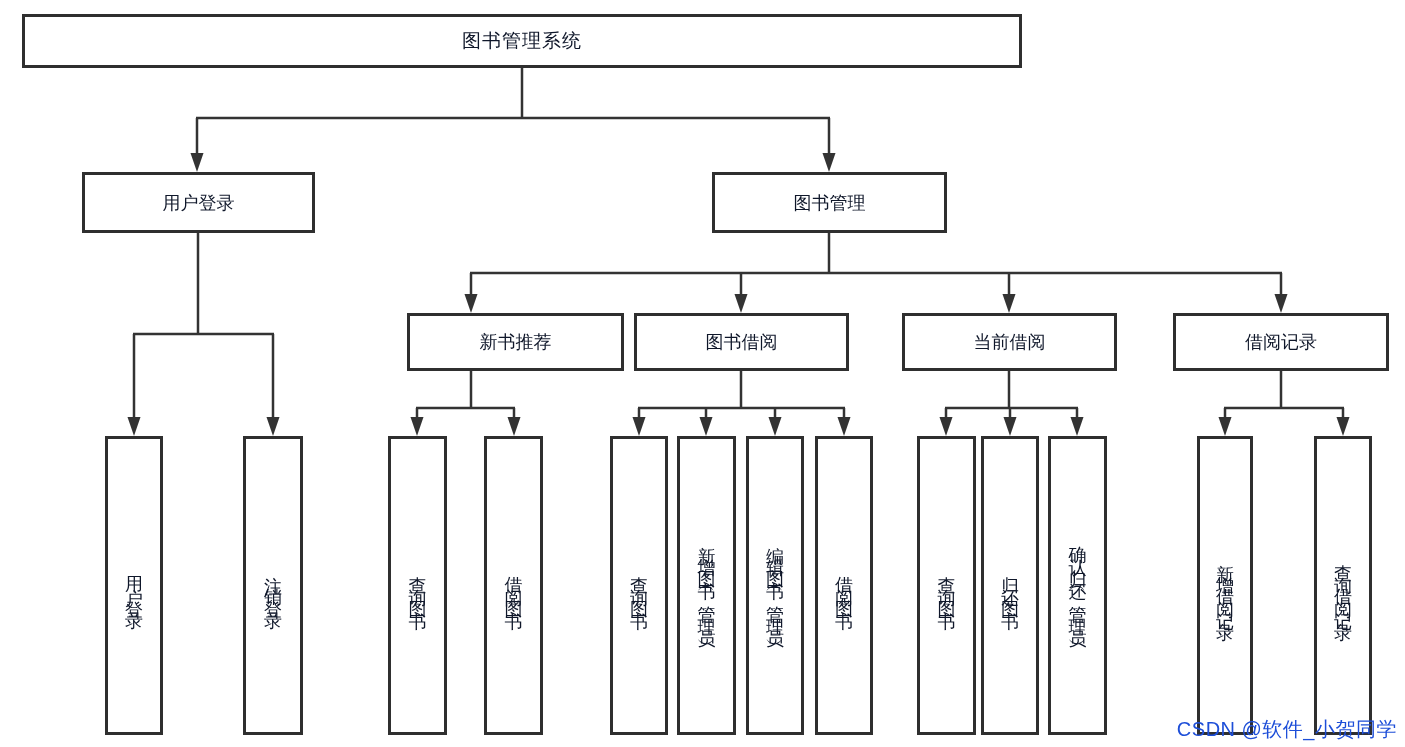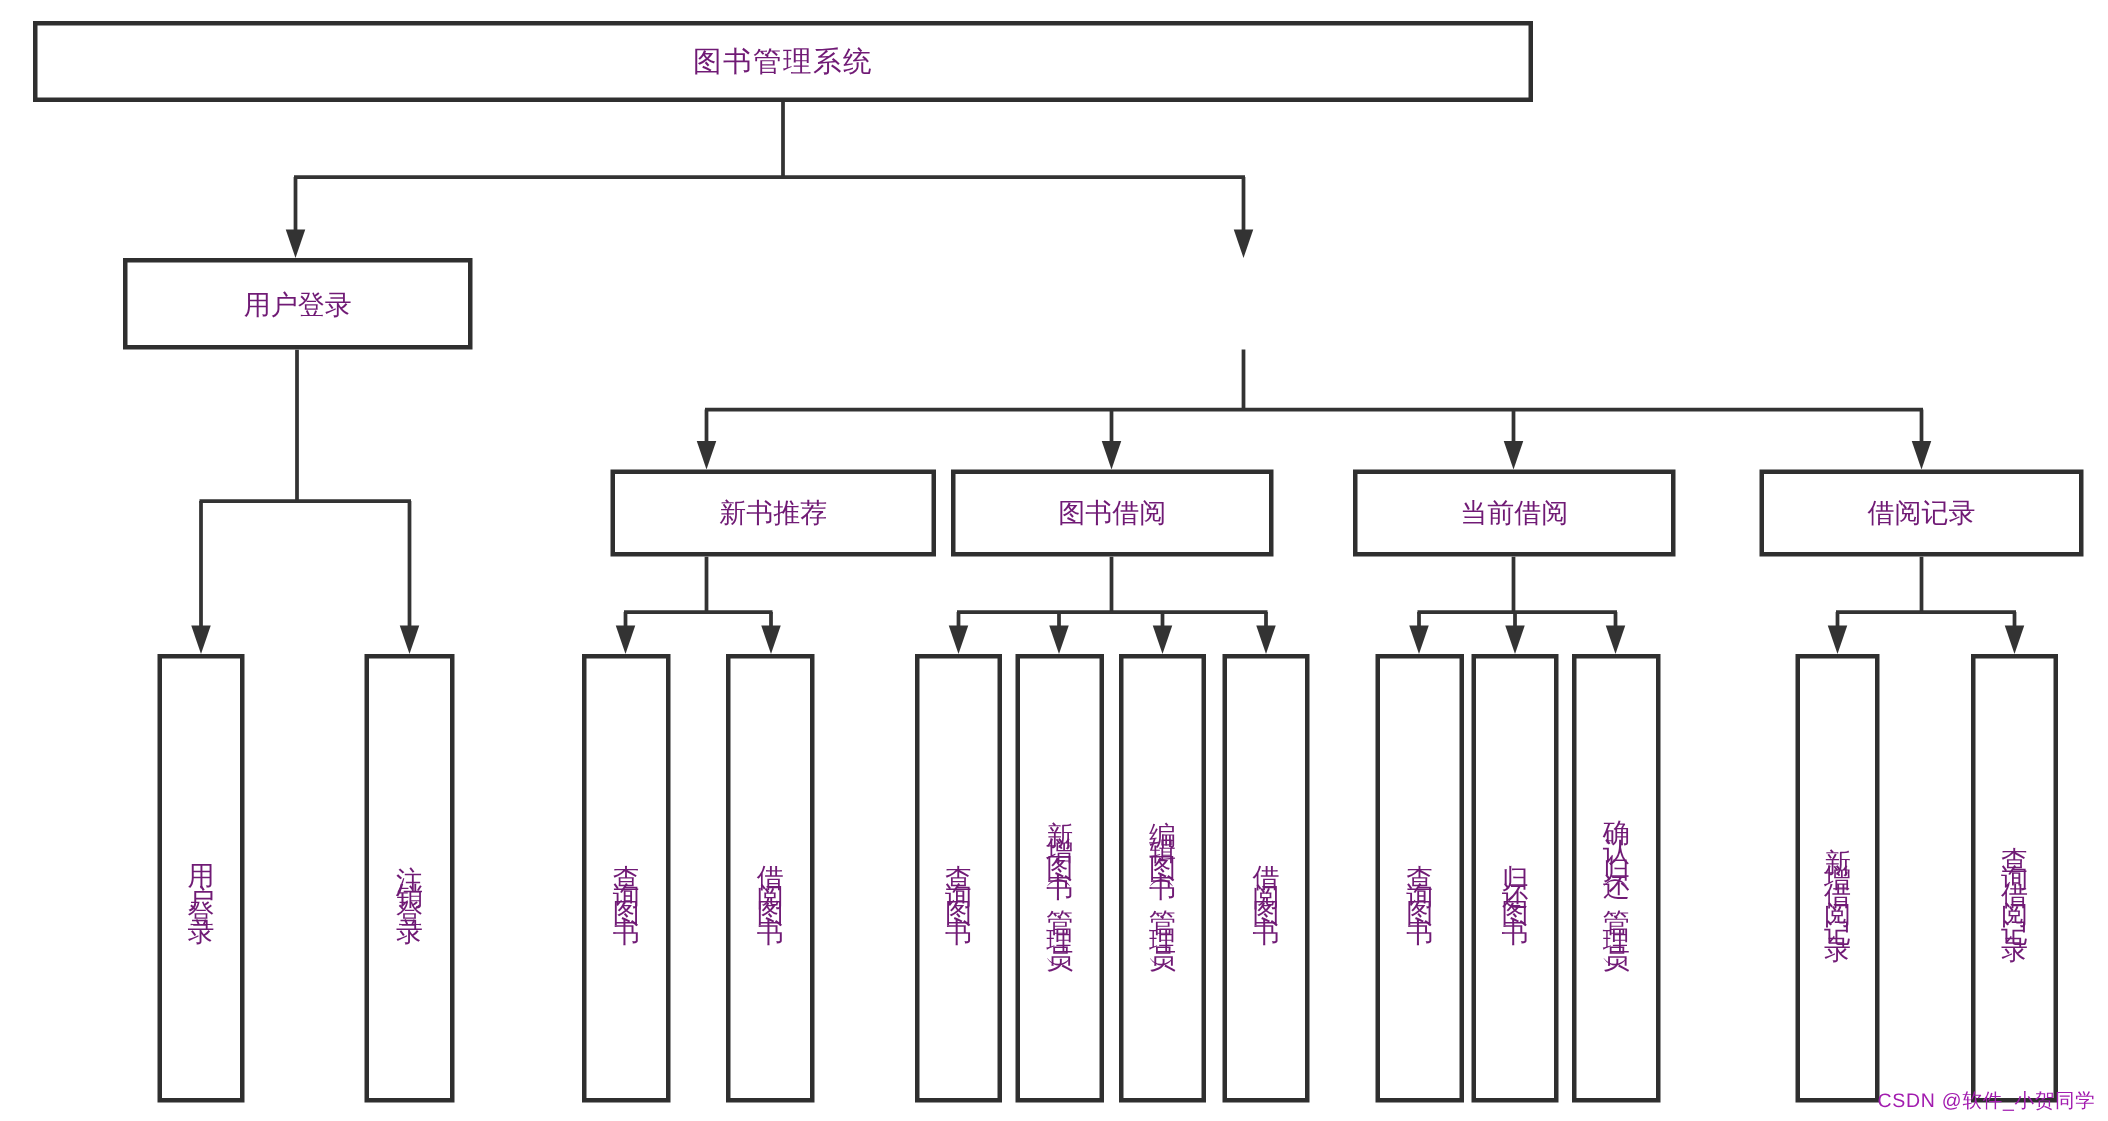--- a/index.html
+++ b/index.html
@@ -12,40 +12,40 @@
   }
   #connectors{position:absolute;left:0;top:0;z-index:1;}
   .box{
     position:absolute;
     box-sizing:border-box;
     border:3px solid #2f2f2f;
     background:#ffffff;
     display:flex;
     align-items:center;
     justify-content:center;
-    color:#701a75;
+    color:#0f172a;
     font-size:18px;
     z-index:2;
     text-align:center;
   }
   .box.root{font-size:19px;letter-spacing:1px;}
   .vtext{
     writing-mode:vertical-rl;
     text-orientation:mixed;
     letter-spacing:12px;
     line-height:1;
     white-space:nowrap;
   }
   #watermark{
     position:absolute;
     right:8px;
     bottom:4px;
     z-index:5;
-    color:#a21caf;
-    font-size:13px;
+    color:#1d4ed8;
+    font-size:20px;
     letter-spacing:0.5px;
   }
 </style>
 </head>
 <body>
 
 <div id="stage">
 
   <svg id="connectors" width="1405" height="747" viewBox="0 0 1405 747">
     <g stroke="#333333" stroke-width="2.5" fill="none">
@@ -113,20 +113,23 @@
     </g>
   </svg>
 
   <div class="box root" style="left:22px;top:14px;width:1000px;height:54px;">
     <span>图书管理系统</span>
   </div>
 
   <div class="box" style="left:82px;top:172px;width:233px;height:61px;">
     <span>用户登录</span>
   </div>
+  <div class="box" style="left:712px;top:172px;width:235px;height:61px;">
+    <span>图书管理</span>
+  </div>
 
   <div class="box" style="left:363px;top:313px;width:217px;height:58px;margin-left:44px;">
     <span>新书推荐</span>
   </div>
   <div class="box" style="left:634px;top:313px;width:215px;height:58px;">
     <span>图书借阅</span>
   </div>
   <div class="box" style="left:1173px;top:313px;width:216px;height:58px;">
     <span>借阅记录</span>
   </div>

